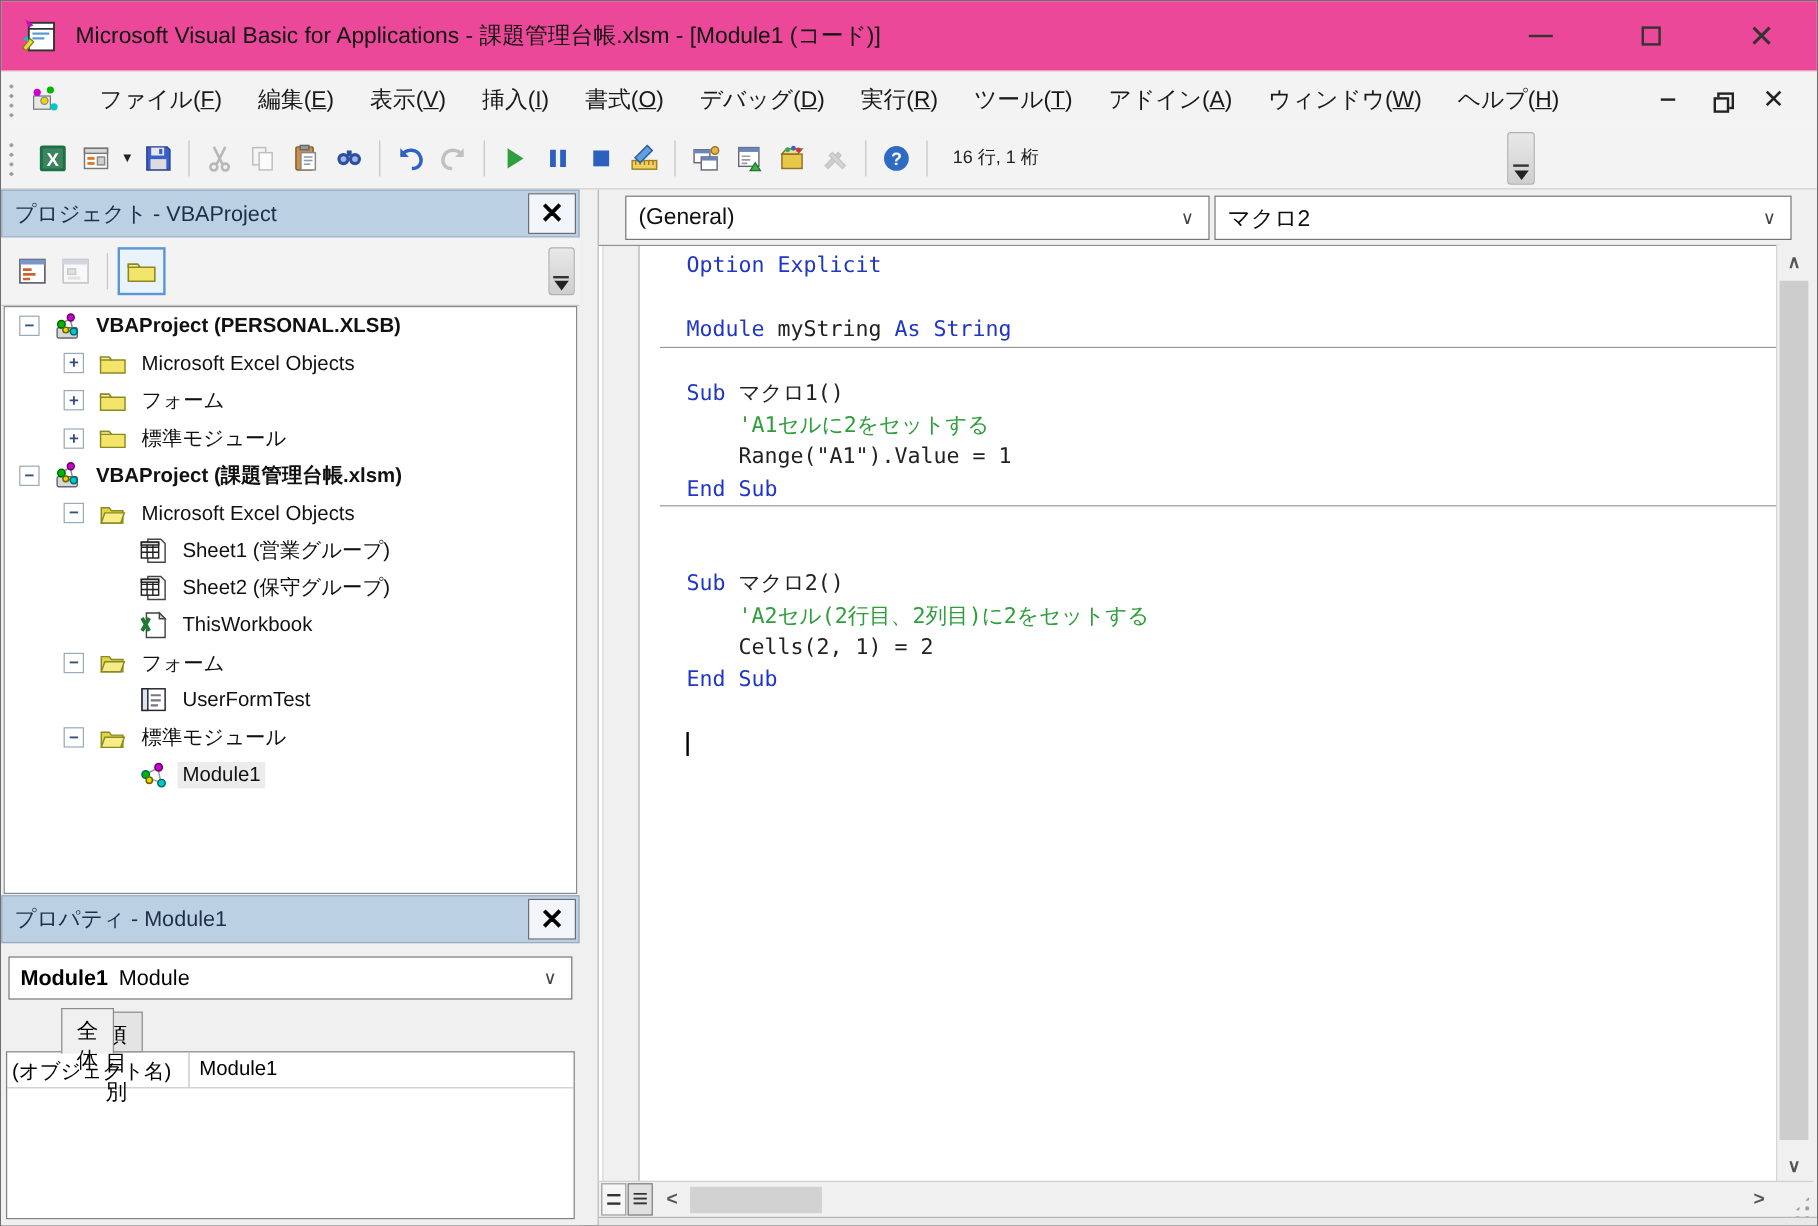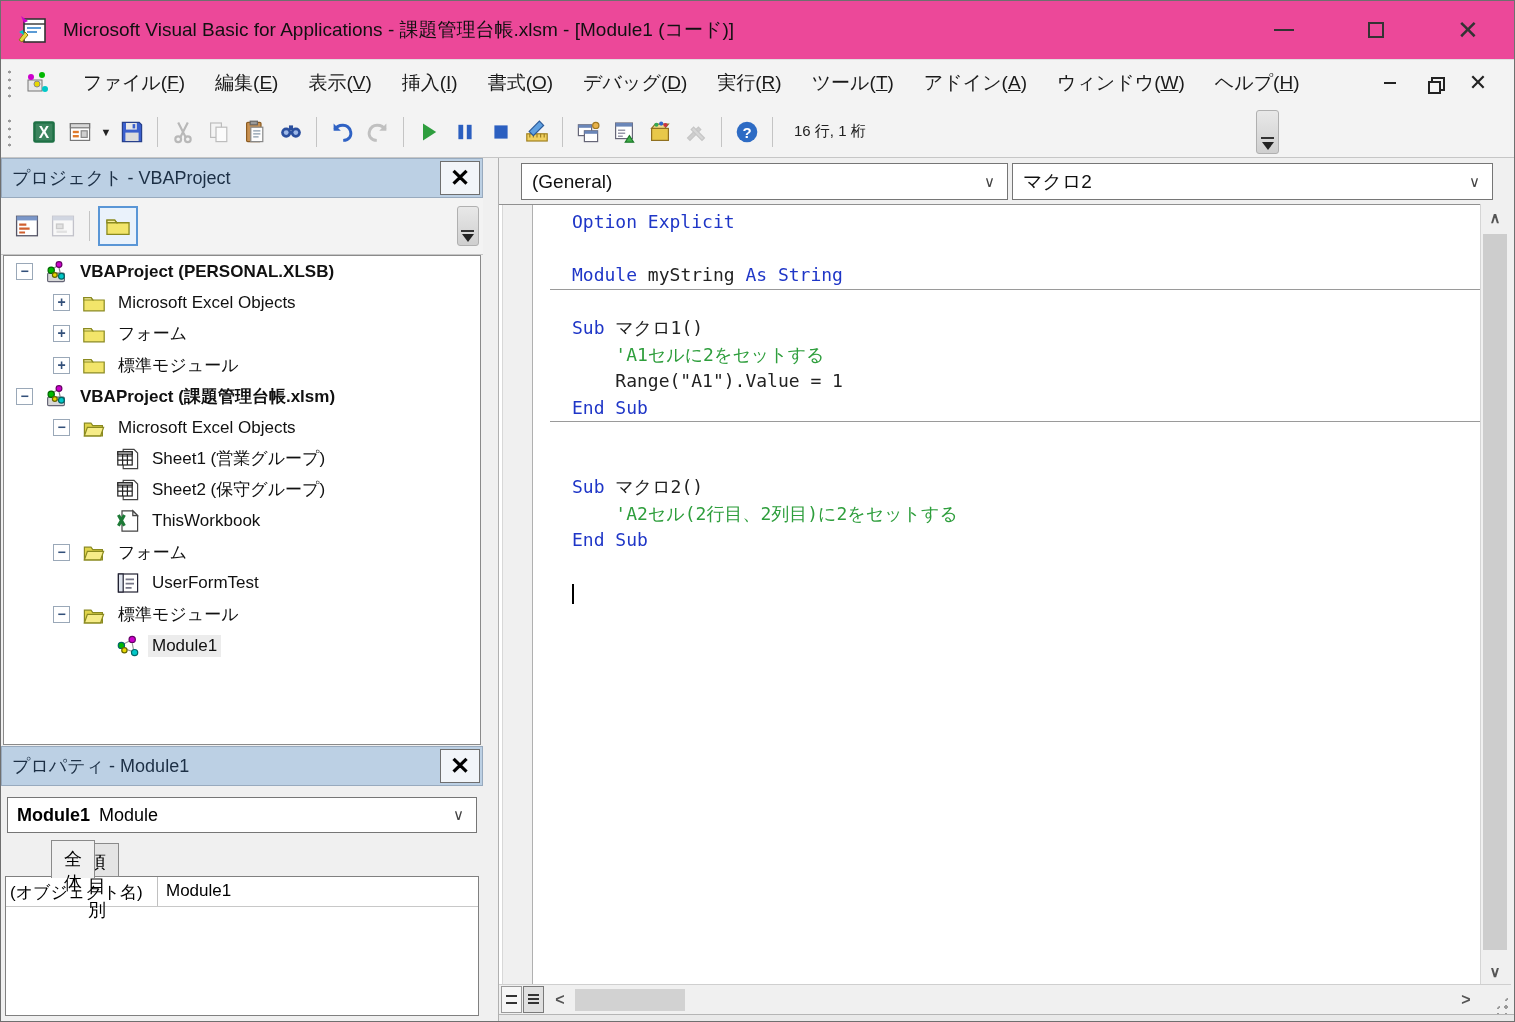--- a/index.html
+++ b/index.html
@@ -522,20 +522,21 @@
           <div class="code-line"><span class="tok-k">Module</span><span class="tok-t"> myString </span><span class="tok-k">As String</span></div>
           <div class="code-line sep"></div>
           <div class="code-line"><span class="tok-k">Sub</span><span class="tok-t"> マクロ1()</span></div>
           <div class="code-line"><span class="tok-c">    'A1セルに2をセットする</span></div>
           <div class="code-line"><span class="tok-t">    Range("A1").Value = 1</span></div>
           <div class="code-line"><span class="tok-k">End Sub</span></div>
           <div class="code-line sep"></div>
           <div class="code-line"></div>
           <div class="code-line"><span class="tok-k">Sub</span><span class="tok-t"> マクロ2()</span></div>
           <div class="code-line"><span class="tok-c">    'A2セル(2行目、2列目)に2をセットする</span></div>
+          <div class="code-line"><span class="tok-t">    Cells(2, 1) = 2</span></div>
           <div class="code-line"><span class="tok-k">End Sub</span></div>
           <div class="code-line"></div>
           <div class="code-line"><span class="caret"></span></div>
         </div>
     </div>
 
     <div class="vscroll">
       <div class="vs-arrow vs-up">∧</div>
       <div class="vs-thumb"></div>
       <div class="vs-arrow vs-down">∨</div>

